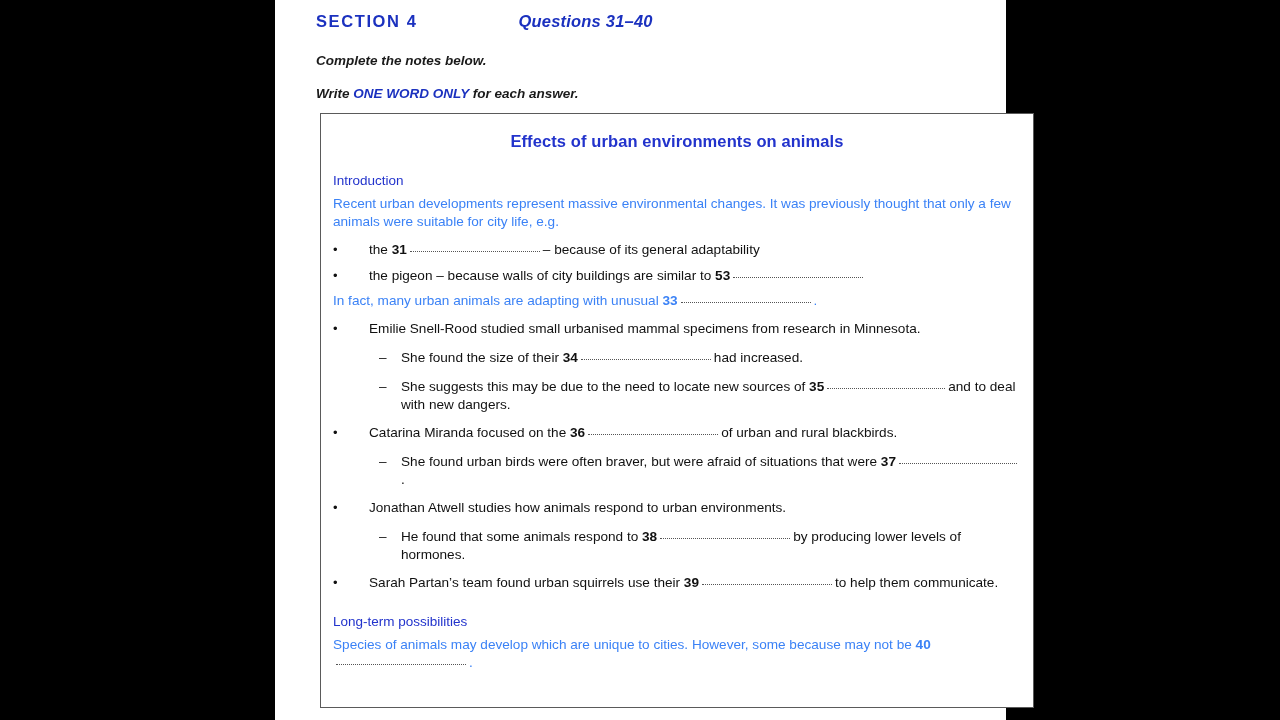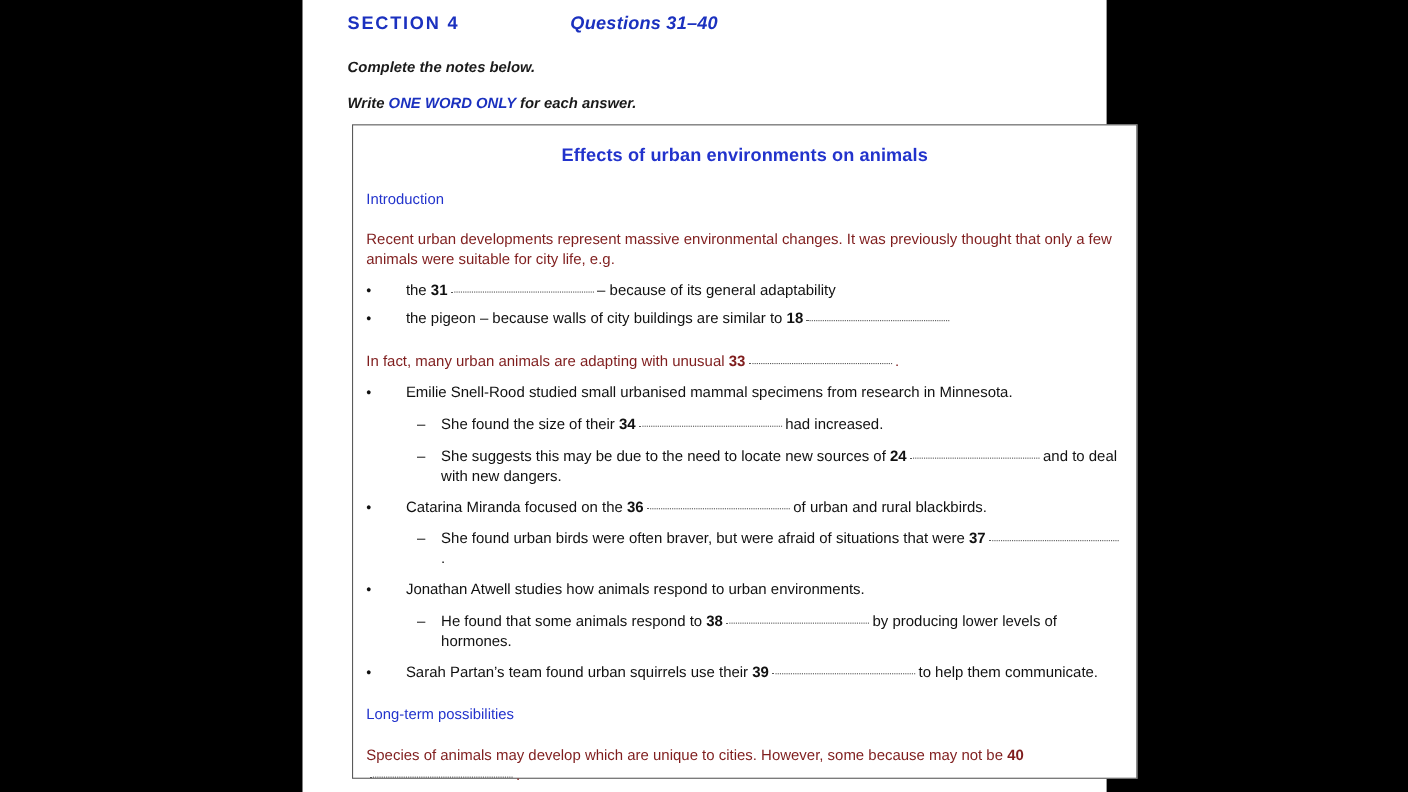--- a/index.html
+++ b/index.html
@@ -99,23 +99,23 @@
 
   .sub-head {
     font-size: 13.5px;
     font-weight: normal;
     color: #2233cc;
     margin: 22px 0 0 0;
   }
 
   .para {
     font-size: 13.6px;
-    color: #7f1d1d;
-    line-height: 18px;
-    margin: 21px 0 0 0;
+    color: #3b82f6;
+    line-height: 18px;
+    margin: 7px 0 0 0;
   }
 
   
   .bullet-row {
     display: flex;
     margin-top: 10px;
     font-size: 13.6px;
     color: #111111;
     line-height: 18px;
   }
@@ -187,39 +187,39 @@
 
         <div class="para">Recent urban developments represent massive environmental changes. It was previously thought that only a few animals were suitable for city life, e.g.</div>
 
         <div class="bullet-row">
           <span class="bullet-mark">•</span>
           <span class="bullet-body"><span>the </span><span class="qnum">31</span><span class="dots w-md"></span><span>– because of its general adaptability</span></span>
         </div>
 
         <div class="bullet-row tight">
           <span class="bullet-mark">•</span>
-          <span class="bullet-body"><span>the pigeon – because walls of city buildings are similar to </span><span class="qnum">18</span><span class="dots w-md"></span><span></span></span>
+          <span class="bullet-body"><span>the pigeon – because walls of city buildings are similar to </span><span class="qnum">53</span><span class="dots w-md"></span><span></span></span>
         </div>
 
         <div class="para"><span>In fact, many urban animals are adapting with unusual </span><span class="qnum">33</span><span class="dots w-md"></span><span>.</span></div>
 
 
         <div class="bullet-row">
           <span class="bullet-mark">•</span>
           <span class="bullet-body">Emilie Snell-Rood studied small urbanised mammal specimens from research in Minnesota.</span>
         </div>
 
         <div class="dash-row">
           <span class="dash-mark">–</span>
           <span class="dash-body indent-cont"><span>She found the size of their </span><span class="qnum">34</span><span class="dots w-md"></span><span>had increased.</span></span>
         </div>
 
         <div class="dash-row">
           <span class="dash-mark">–</span>
-          <span class="dash-body indent-cont"><span>She suggests this may be due to the need to locate new sources of </span><span class="qnum">24</span><span class="dots w-sm"></span><span>and to deal with new dangers.</span></span>
+          <span class="dash-body indent-cont"><span>She suggests this may be due to the need to locate new sources of </span><span class="qnum">35</span><span class="dots w-sm"></span><span>and to deal with new dangers.</span></span>
         </div>
 
         <div class="bullet-row">
           <span class="bullet-mark">•</span>
           <span class="bullet-body"><span>Catarina Miranda focused on the </span><span class="qnum">36</span><span class="dots w-md"></span><span>of urban and rural blackbirds.</span></span>
         </div>
 
         <div class="dash-row">
           <span class="dash-mark">–</span>
           <span class="dash-body indent-cont"><span>She found urban birds were often braver, but were afraid of situations that were </span><span class="qnum">37</span><span class="dots w-sm"></span><span>.</span></span>

